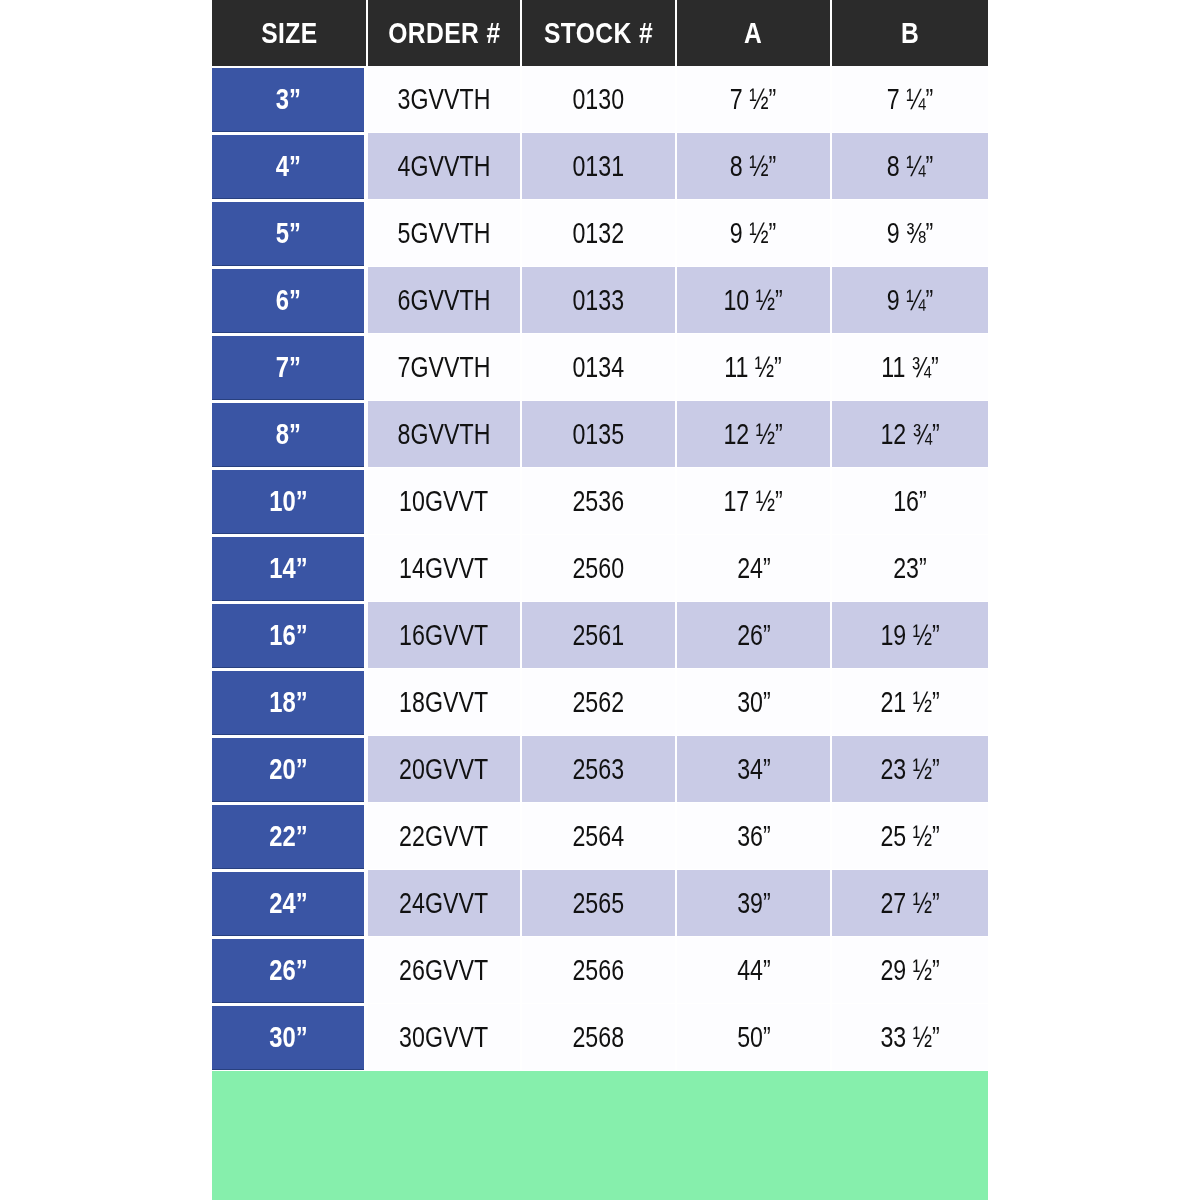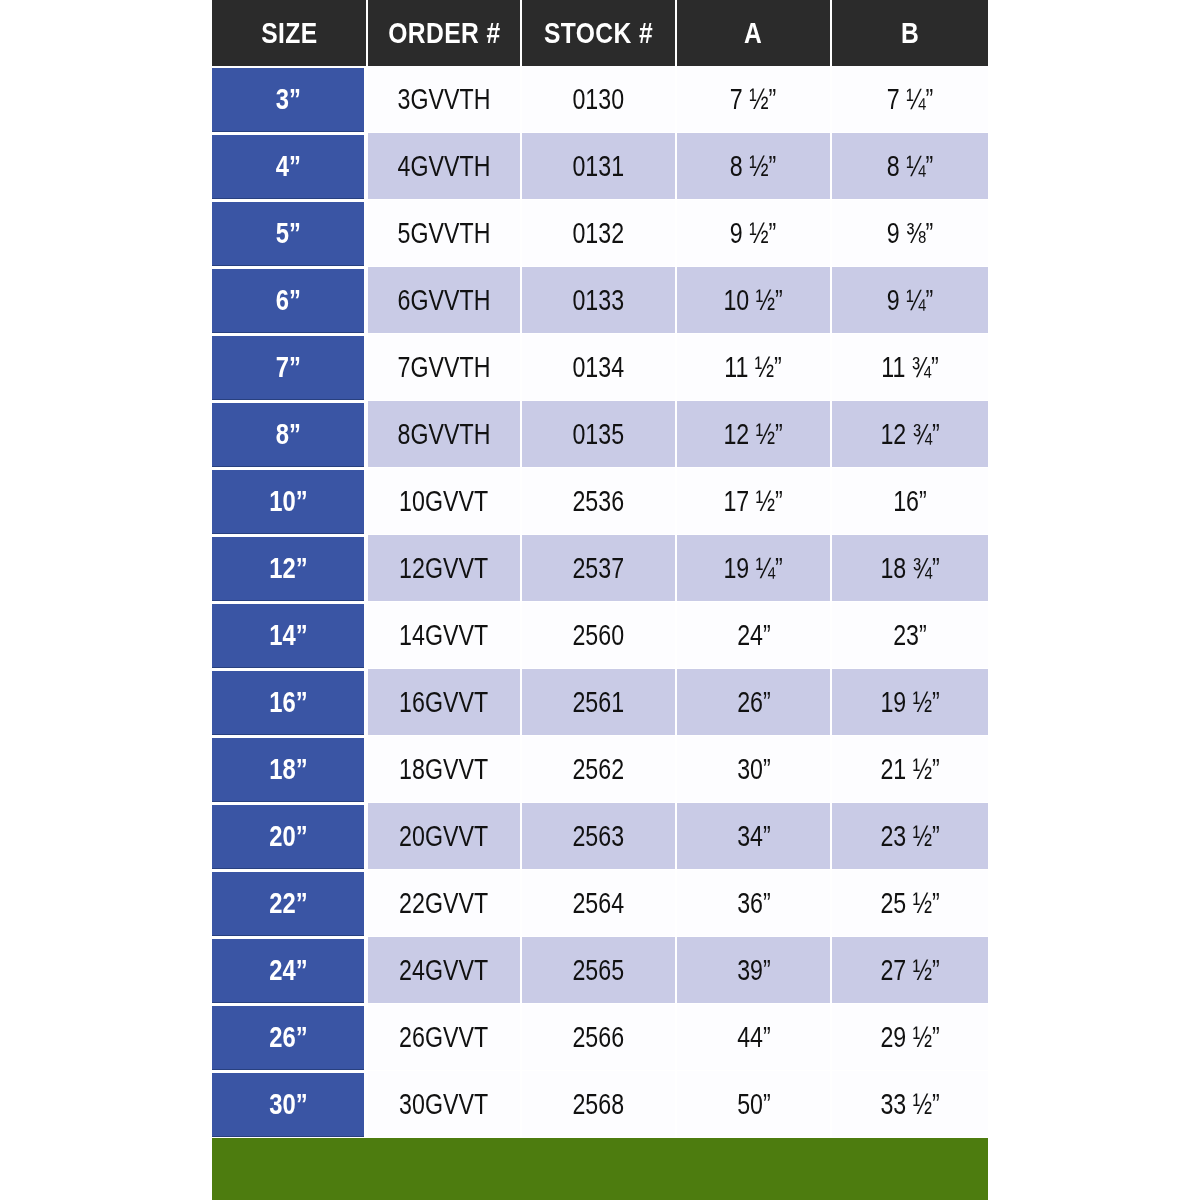--- a/index.html
+++ b/index.html
@@ -13,21 +13,21 @@
   body {
     font-family: "Liberation Sans", sans-serif;
   }
 
   #table-wrap {
     position: absolute;
     left: 212px;
     top: 0px;
     width: 776px;
     height: 1200px;
-    background: #4d7c0f;
+    background: #86efac;
   }
 
   table.spec-table {
     border-collapse: separate;
     border-spacing: 0;
     width: 776px;
     table-layout: fixed;
   }
 
   
@@ -198,31 +198,20 @@
           <td class="size-cell">
             <div class="chip">
               <span>10”</span>
             </div>
           </td>
           <td class="data"><span class="cl">10GVVT</span></td>
           <td class="data"><span class="cl">2536</span></td>
           <td class="data"><span class="cl">17 ½”</span></td>
           <td class="data last-c"><span class="cl">16”</span></td>
         </tr>
-        <tr class="row-alt">
-          <td class="size-cell">
-            <div class="chip">
-              <span>12”</span>
-            </div>
-          </td>
-          <td class="data"><span class="cl">12GVVT</span></td>
-          <td class="data"><span class="cl">2537</span></td>
-          <td class="data"><span class="cl">19 ¼”</span></td>
-          <td class="data last-c"><span class="cl">18 ¾”</span></td>
-        </tr>
         <tr class="row-white">
           <td class="size-cell">
             <div class="chip">
               <span>14”</span>
             </div>
           </td>
           <td class="data"><span class="cl">14GVVT</span></td>
           <td class="data"><span class="cl">2560</span></td>
           <td class="data"><span class="cl">24”</span></td>
           <td class="data last-c"><span class="cl">23”</span></td>

